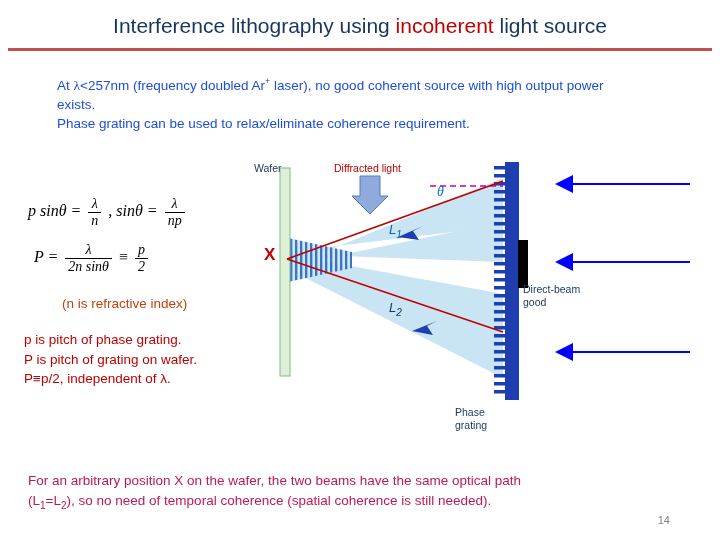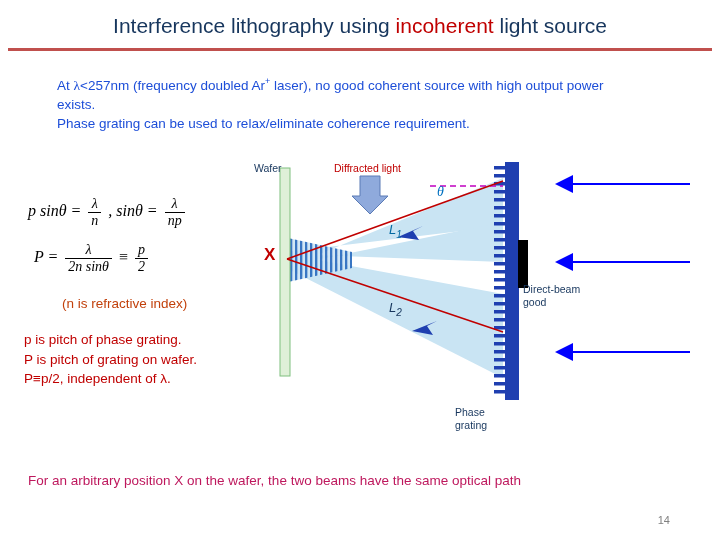--- a/index.html
+++ b/index.html
@@ -301,16 +301,17 @@
     <span>Direct-beam</span><br>
     <span>good</span>
   </div>
   <div class="figlabel" id="label-phase">
     <span>Phase</span><br>
     <span>grating</span>
   </div>
 
   <div id="footnote">
     <div>For an arbitrary position X on the wafer, the two beams have the same optical path</div>
+    <div>(L<span class="sub">1</span>=L<span class="sub">2</span>), so no need of temporal coherence (spatial coherence is still needed).</div>
   </div>
 
   <div id="page-num">14</div>
 </div>
 
 </body></html>

